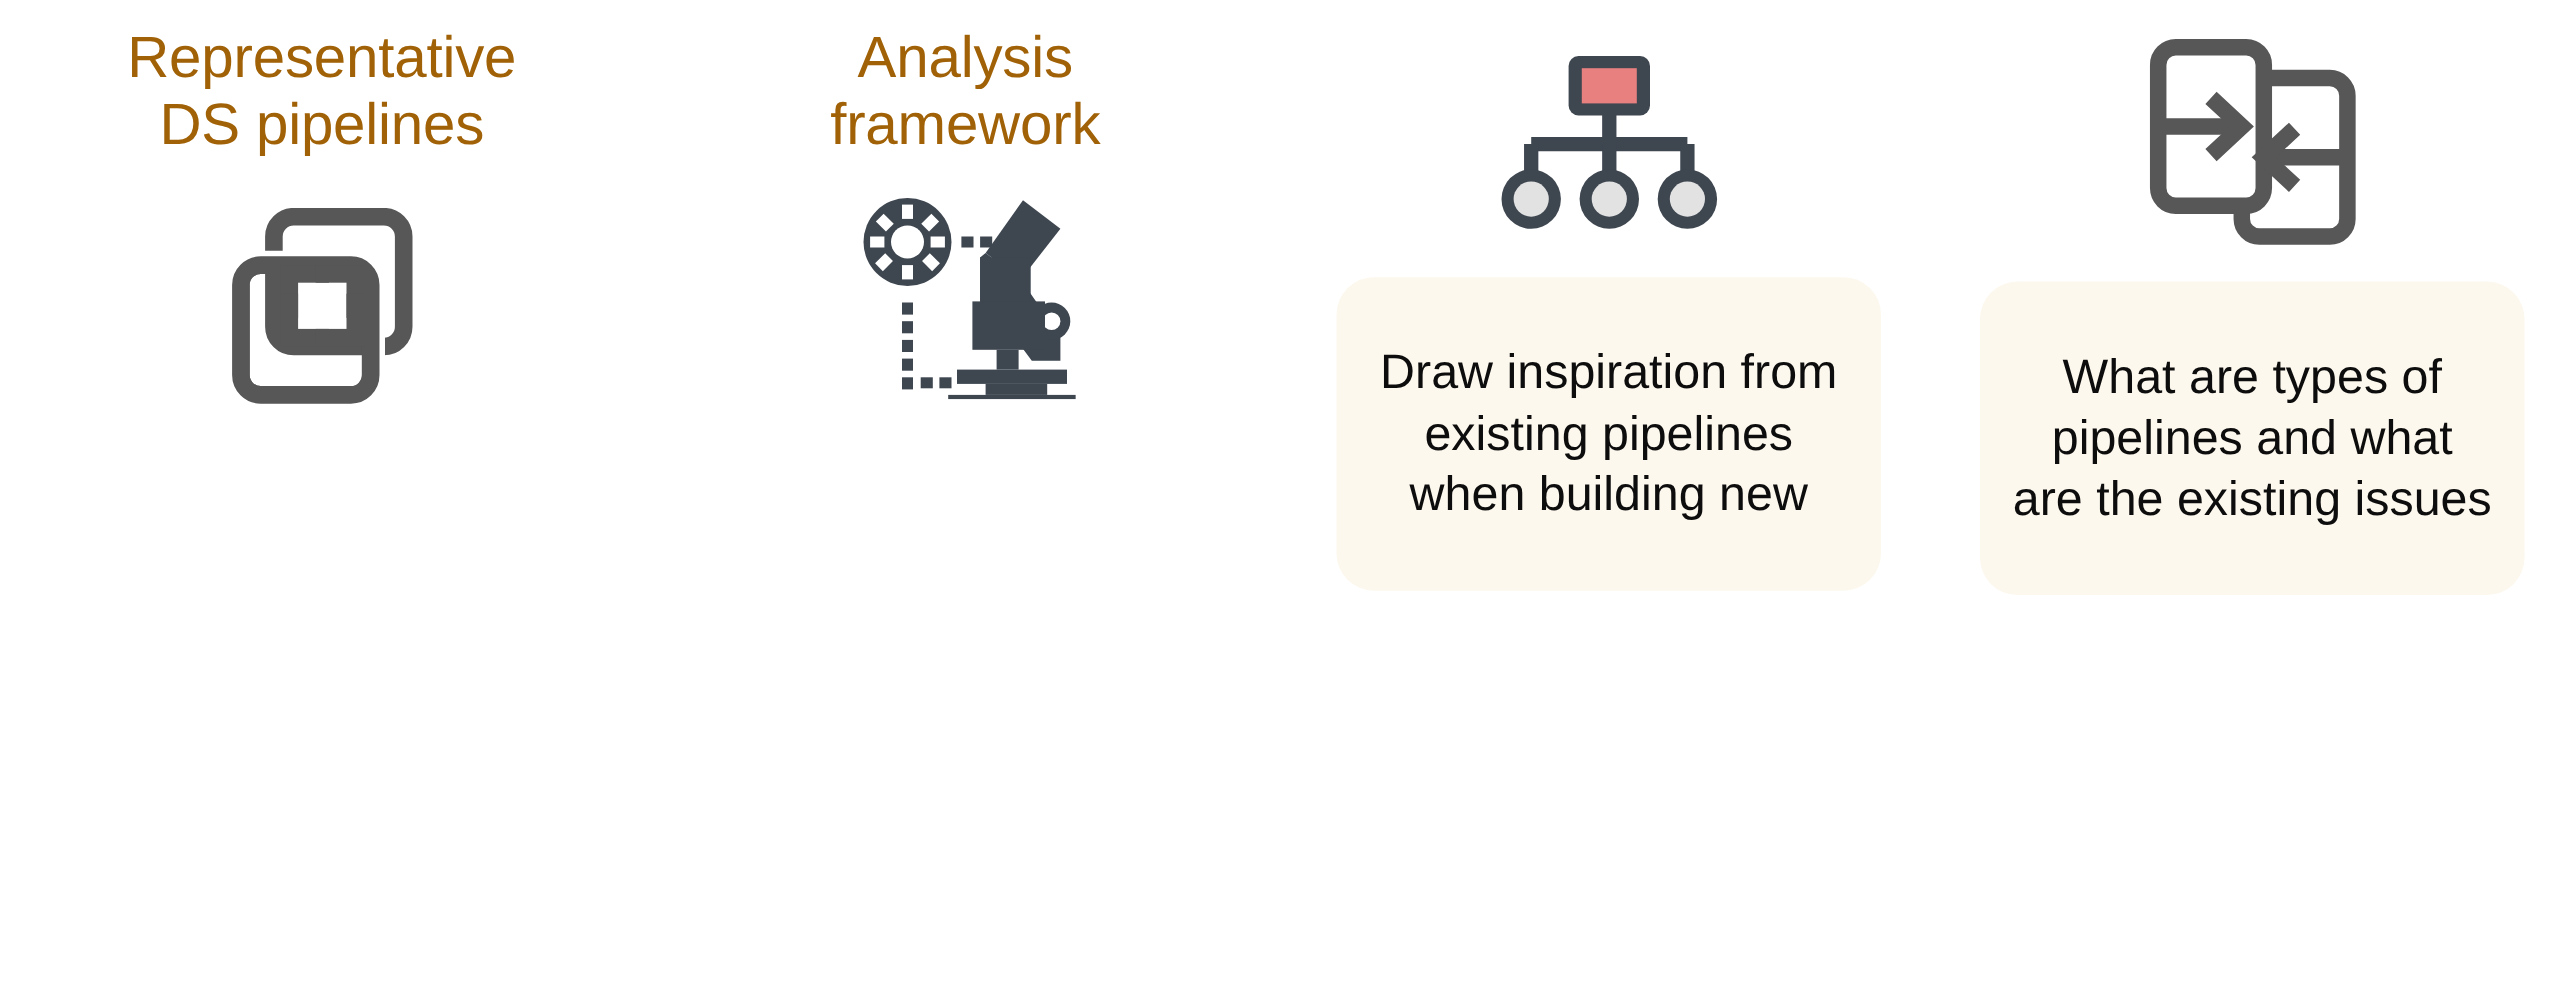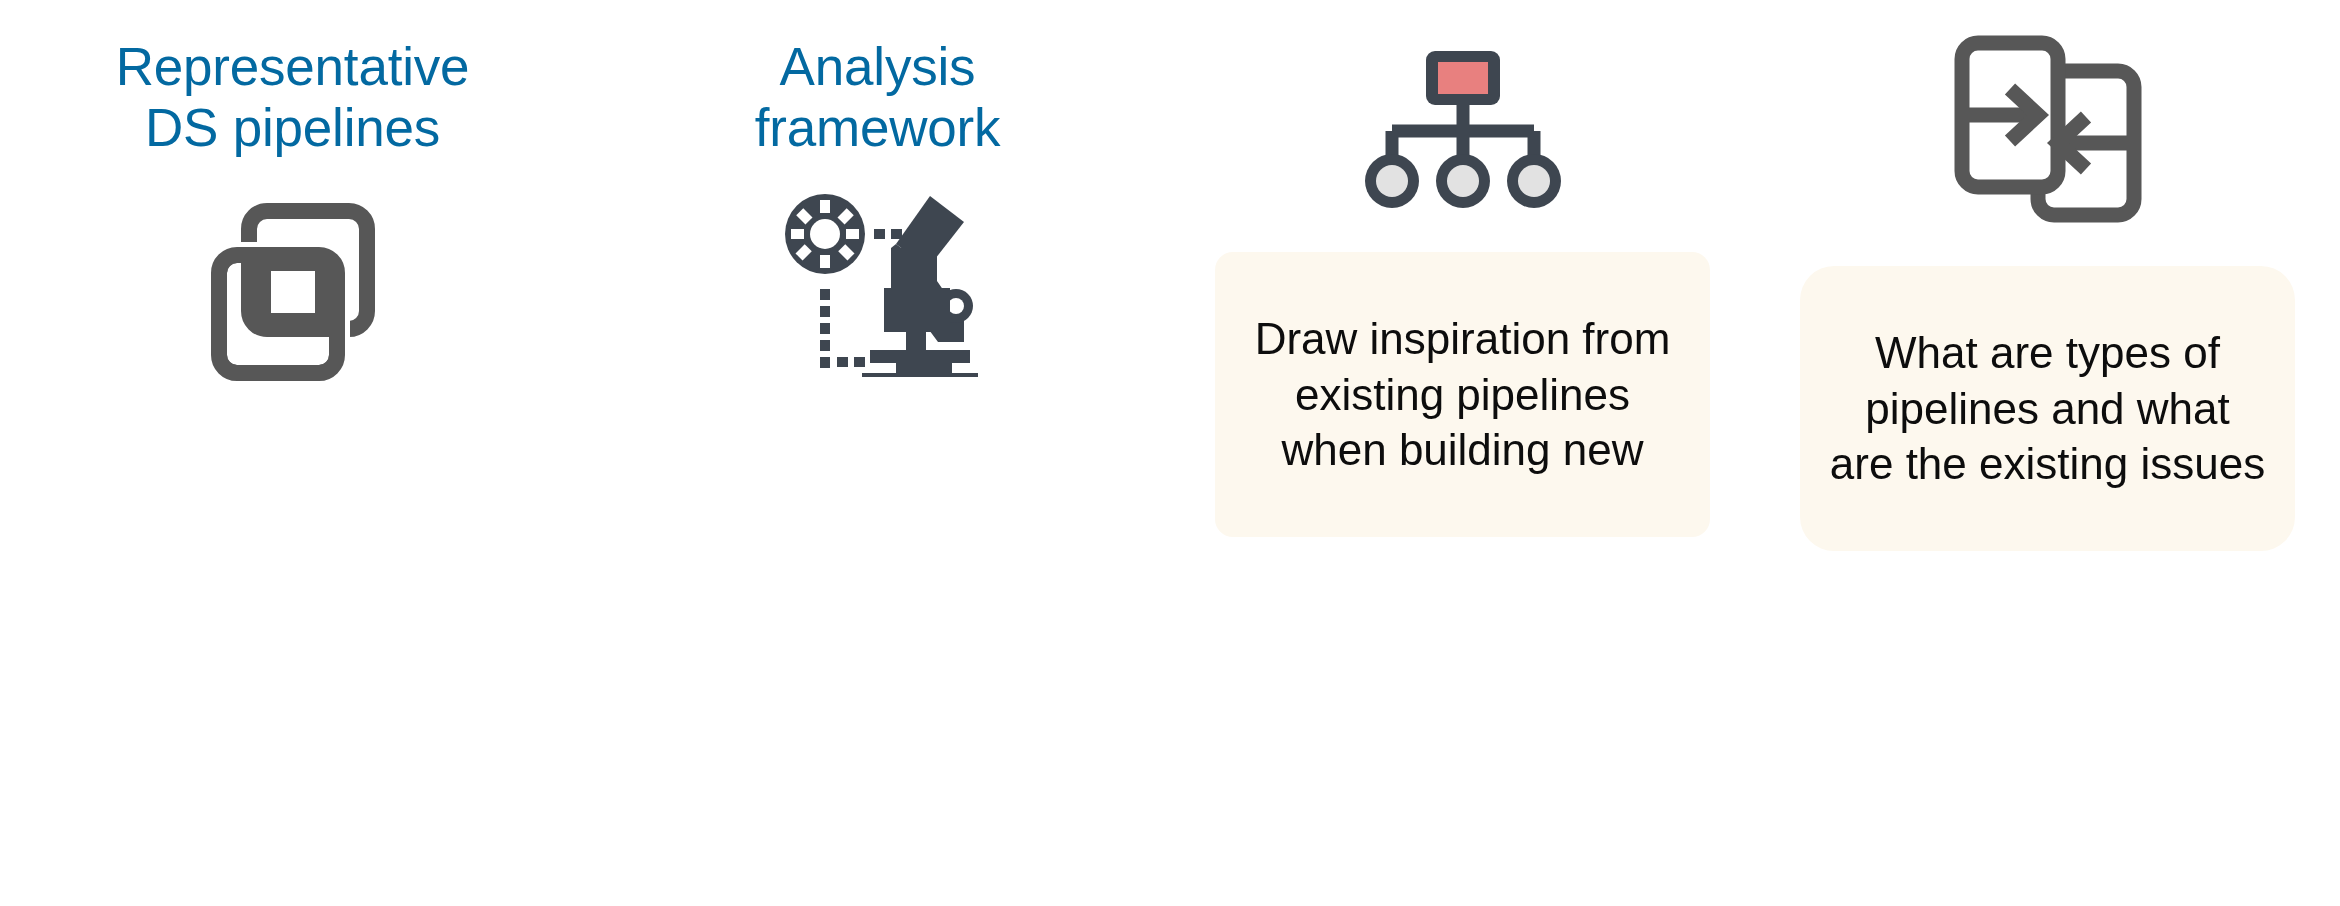--- a/index.html
+++ b/index.html
@@ -39,22 +39,22 @@
     height: 906px;
     display: flex;
     flex-direction: column;
     align-items: center;
     box-sizing: border-box;
   }
 
   
   .heading {
     width: 470px;
-    margin-top: 36px;
-    color: #0369a1;
+    margin-top: 22px;
+    color: #a16207;
     font-size: 53px;
     line-height: 1.16;
     text-align: center;
     font-weight: 400;
     letter-spacing: -0.2px;
     white-space: pre-line;
   }
 
   
   .icon-wrap {
@@ -87,22 +87,22 @@
     font-size: 44px;
     line-height: 1.27;
     text-align: center;
     font-weight: 400;
     white-space: pre-line;
   }
 
   
   .column.c0 .caption  { margin-top: 12px; }
   .column.c1 .caption  { margin-top: 22px; }
-  .column.c2 .caption  { margin-top: 22px; border-radius: 18px; }
-  .column.c3 .caption  { margin-top: 38px; }
+  .column.c2 .caption  { margin-top: 22px; }
+  .column.c3 .caption  { margin-top: 28px; }
 
   .column.c0 .icon-wrap { margin-top: 34px; }
   .column.c1 .icon-wrap { margin-top: 26px; }
   .column.c2 .icon-wrap { margin-top: 30px; }
   .column.c3 .icon-wrap { margin-top: 28px; }
 </style>
 </head>
 <body>
 
 <div id="board">

